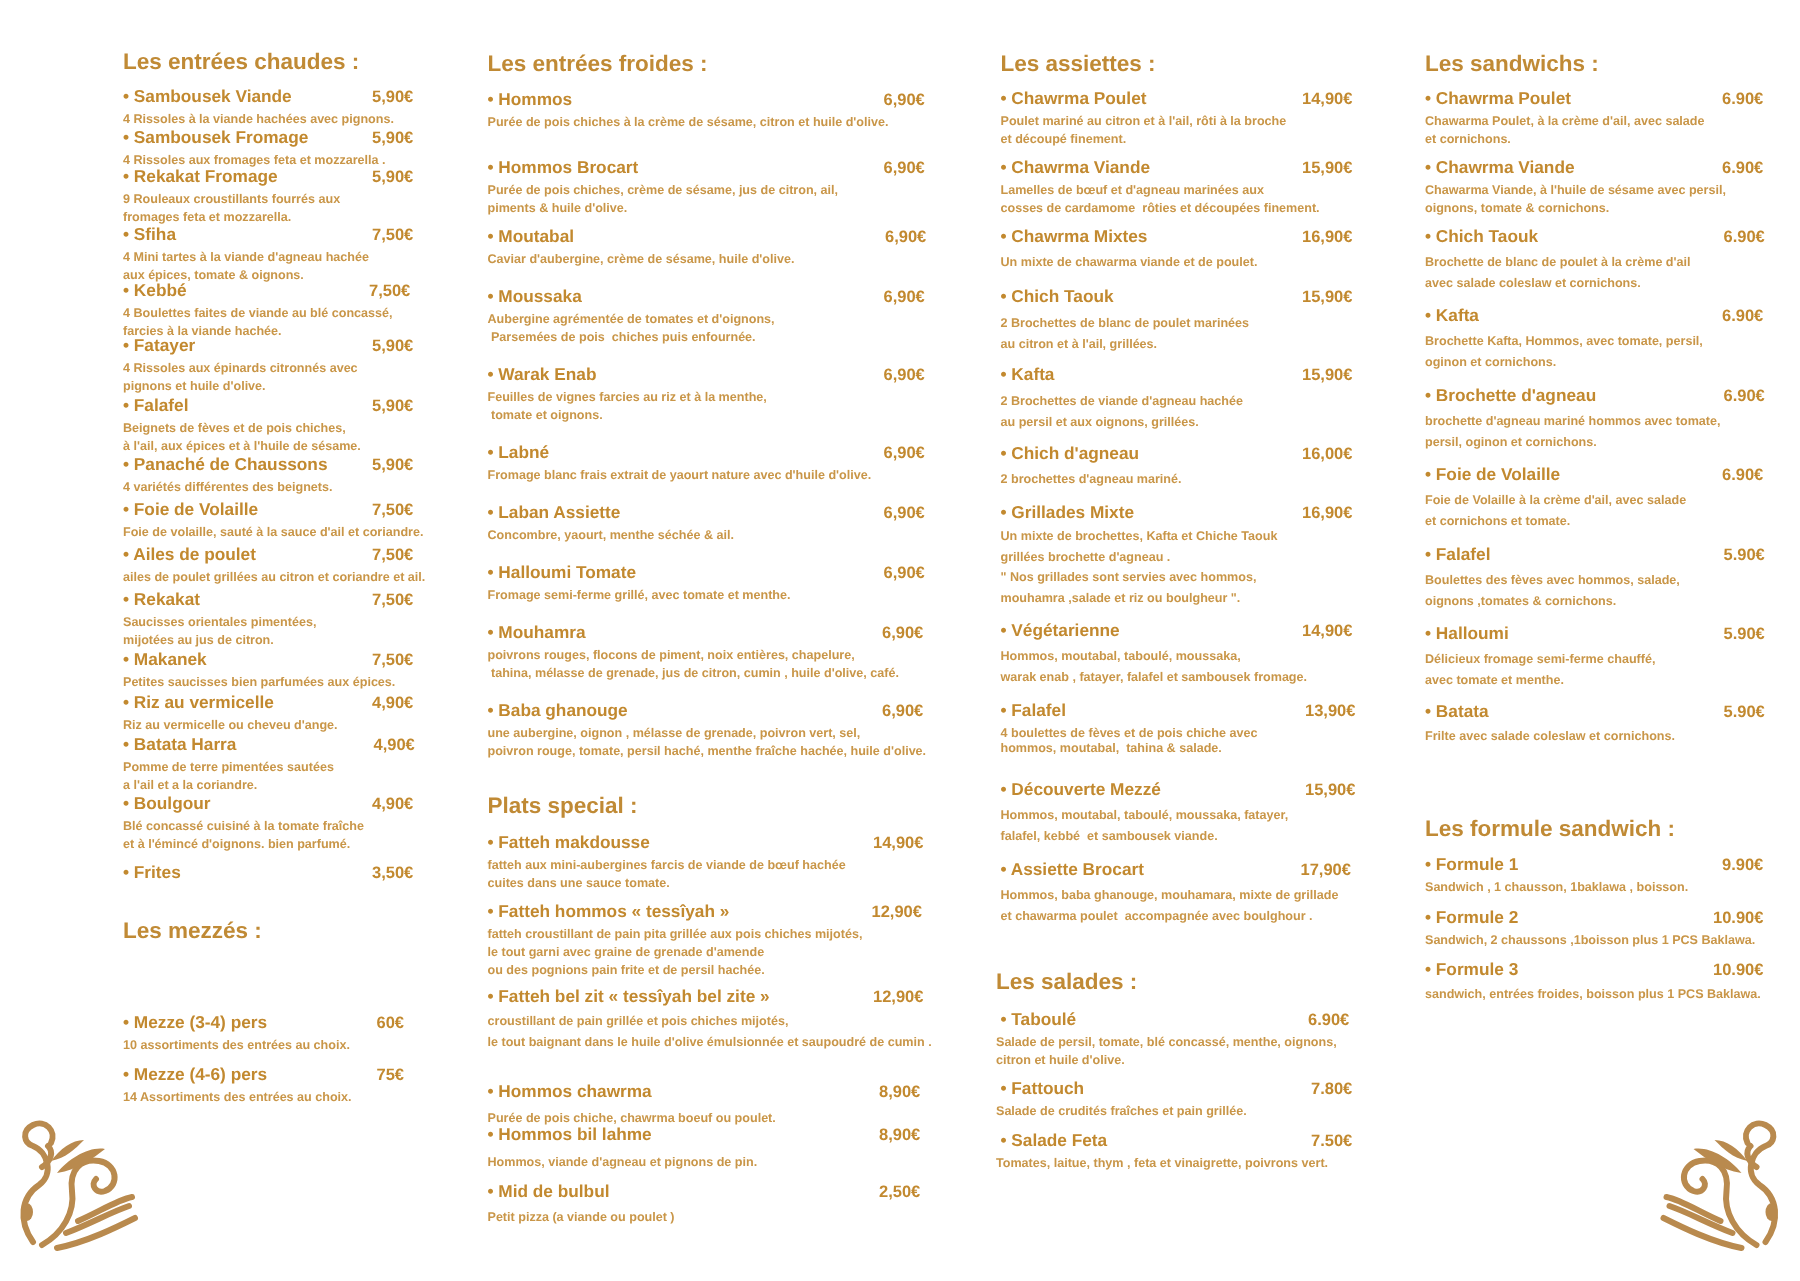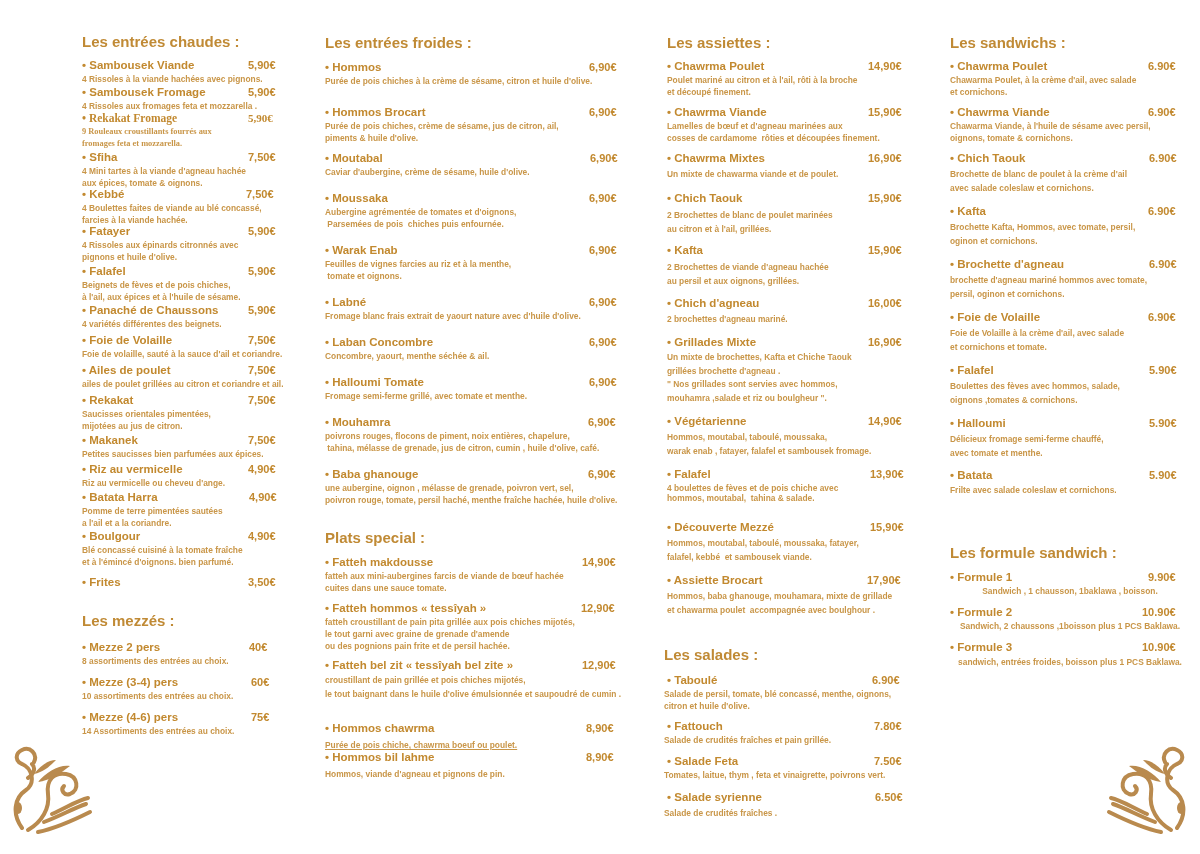--- a/index.html
+++ b/index.html
@@ -33,21 +33,21 @@
       </div>
     <div class="item-desc">4 Rissoles à la viande hachées avec pignons.</div>
   </div>
   <div class="item" style="top:53px;width:200px;">
     <div class="item-head">
         <span class="item-name">• Sambousek Fromage</span>
         <span class="item-price" style="left:166px;">5,90€</span>
       </div>
     <div class="item-desc">4 Rissoles aux fromages feta et mozzarella .</div>
   </div>
-  <div class="item" style="top:79px;width:200px;font-family:Liberation Serif, serif;">
+  <div class="item" style="top:79px;width:200px;">
     <div class="item-head">
         <span class="item-name">• Rekakat Fromage</span>
         <span class="item-price" style="left:166px;">5,90€</span>
       </div>
     <div class="item-desc">9 Rouleaux croustillants fourrés aux
 fromages feta et mozzarella.</div>
   </div>
   <div class="item" style="top:118px;width:200px;">
     <div class="item-head">
         <span class="item-name">• Sfiha</span>
@@ -142,27 +142,20 @@
   <div class="item" style="top:543px;width:200px;">
     <div class="item-head">
         <span class="item-name">• Frites</span>
         <span class="item-price" style="left:166px;">3,50€</span>
       </div>
   </div>
 </div>
 
 <div class="section" style="left:38px; top:612px; width:200px; height:130px;">
   <h2 class="sec-title" style="top:0;">Les mezzés :</h2>
-  <div class="item" style="top:29px;width:200px;">
-    <div class="item-head">
-        <span class="item-name">• Mezze 2 pers</span>
-        <span class="item-price" style="left:167px;">40€</span>
-      </div>
-    <div class="item-desc">8 assortiments des entrées au choix.</div>
-  </div>
   <div class="item" style="top:64px;width:200px;">
     <div class="item-head">
         <span class="item-name">• Mezze (3-4) pers</span>
         <span class="item-price" style="left:169px;">60€</span>
       </div>
     <div class="item-desc">10 assortiments des entrées au choix.</div>
   </div>
   <div class="item" style="top:99px;width:200px;">
     <div class="item-head">
         <span class="item-name">• Mezze (4-6) pers</span>
@@ -230,21 +223,21 @@
   </div>
   <div class="item" style="top:262px;width:310px;">
     <div class="item-head">
         <span class="item-name">• Labné</span>
         <span class="item-price" style="left:264px;">6,90€</span>
       </div>
     <div class="item-desc">Fromage blanc frais extrait de yaourt nature avec d'huile d'olive.</div>
   </div>
   <div class="item" style="top:302px;width:310px;">
     <div class="item-head">
-        <span class="item-name">• Laban Concombre</span>
+        <span class="item-name">• Laban Assiette</span>
         <span class="item-price" style="left:264px;">6,90€</span>
       </div>
     <div class="item-desc">Concombre, yaourt, menthe séchée &amp; ail.</div>
   </div>
   <div class="item" style="top:342px;width:310px;">
     <div class="item-head">
         <span class="item-name">• Halloumi Tomate</span>
         <span class="item-price" style="left:264px;">6,90€</span>
       </div>
     <div class="item-desc">Fromage semi-ferme grillé, avec tomate et menthe.</div>
@@ -292,28 +285,35 @@
         <span class="item-price" style="left:257px;">12,90€</span>
       </div>
     <div class="item-desc" style="line-height:14px;">croustillant de pain grillée et pois chiches mijotés,
 le tout baignant dans le huile d'olive émulsionnée et saupoudré de cumin .</div>
   </div>
   <div class="item" style="top:193px;width:310px;">
     <div class="item-head">
         <span class="item-name">• Hommos chawrma</span>
         <span class="item-price" style="left:261px;">8,90€</span>
       </div>
-    <div class="item-desc" style="margin-top:3px;text-decoration:underline;">Purée de pois chiche, chawrma boeuf ou poulet.</div>
+    <div class="item-desc" style="margin-top:3px;">Purée de pois chiche, chawrma boeuf ou poulet.</div>
   </div>
   <div class="item" style="top:222px;width:310px;">
     <div class="item-head">
         <span class="item-name">• Hommos bil lahme</span>
         <span class="item-price" style="left:261px;">8,90€</span>
       </div>
     <div class="item-desc" style="margin-top:3px;">Hommos, viande d'agneau et pignons de pin.</div>
+  </div>
+  <div class="item" style="top:260px;width:310px;">
+    <div class="item-head">
+        <span class="item-name">• Mid de bulbul</span>
+        <span class="item-price" style="left:261px;">2,50€</span>
+      </div>
+    <div class="item-desc" style="margin-top:2px;">Petit pizza (a viande ou poulet )</div>
   </div>
 </div>
 
 <div class="section" style="left:623px; top:34px; width:240px; height:590px;">
   <h2 class="sec-title" style="top:0;">Les assiettes :</h2>
   <div class="item" style="top:26px;width:240px;">
     <div class="item-head">
         <span class="item-name">• Chawrma Poulet</span>
         <span class="item-price" style="left:201px;">14,90€</span>
       </div>
@@ -419,27 +419,20 @@
       </div>
     <div class="item-desc">Salade de crudités fraîches et pain grillée.</div>
   </div>
   <div class="item" style="top:109px;width:245px;">
     <div class="item-head">
         <span class="item-name" style="left:3px;">• Salade Feta</span>
         <span class="item-price" style="left:210px;">7.50€</span>
       </div>
     <div class="item-desc">Tomates, laitue, thym , feta et vinaigrette, poivrons vert.</div>
   </div>
-  <div class="item" style="top:145px;width:245px;">
-    <div class="item-head">
-        <span class="item-name" style="left:3px;">• Salade syrienne</span>
-        <span class="item-price" style="left:211px;">6.50€</span>
-      </div>
-    <div class="item-desc" style="margin-top:2px;">Salade de crudités fraîches .</div>
-  </div>
 </div>
 
 <div class="section" style="left:906px; top:34px; width:240px; height:470px;">
   <h2 class="sec-title" style="top:0;">Les sandwichs :</h2>
   <div class="item" style="top:26px;width:240px;">
     <div class="item-head">
         <span class="item-name">• Chawrma Poulet</span>
         <span class="item-price" style="left:198px;">6.90€</span>
       </div>
     <div class="item-desc">Chawarma Poulet, à la crème d'ail, avec salade
@@ -503,21 +496,21 @@
   </div>
   <div class="item" style="top:435px;width:240px;">
     <div class="item-head">
         <span class="item-name">• Batata</span>
         <span class="item-price" style="left:199px;">5.90€</span>
       </div>
     <div class="item-desc" style="margin-top:1px;">Frilte avec salade coleslaw et cornichons.</div>
   </div>
 </div>
 
-<div class="section" style="left:906px; top:544px; width:240px; height:130px;text-align:center;">
+<div class="section" style="left:906px; top:544px; width:240px; height:130px;">
   <h2 class="sec-title" style="top:0;">Les formule sandwich :</h2>
   <div class="item" style="top:27px;width:240px;">
     <div class="item-head">
         <span class="item-name">• Formule 1</span>
         <span class="item-price" style="left:198px;">9.90€</span>
       </div>
     <div class="item-desc">Sandwich , 1 chausson, 1baklawa , boisson.</div>
   </div>
   <div class="item" style="top:62px;width:240px;">
     <div class="item-head">

